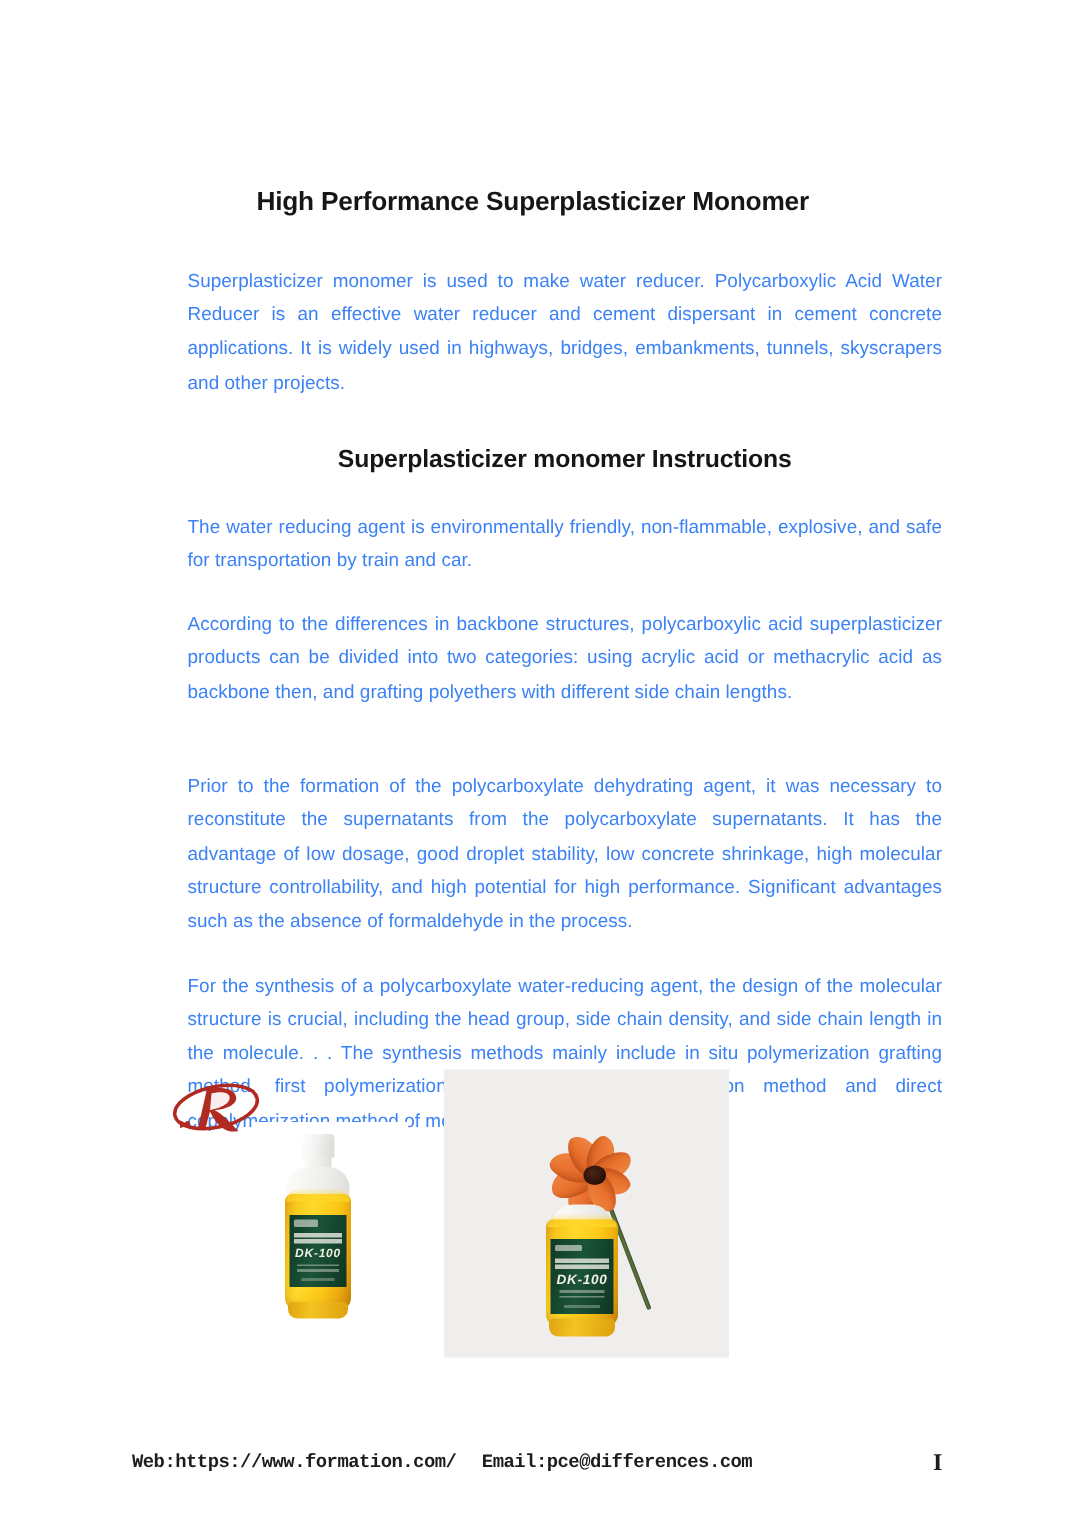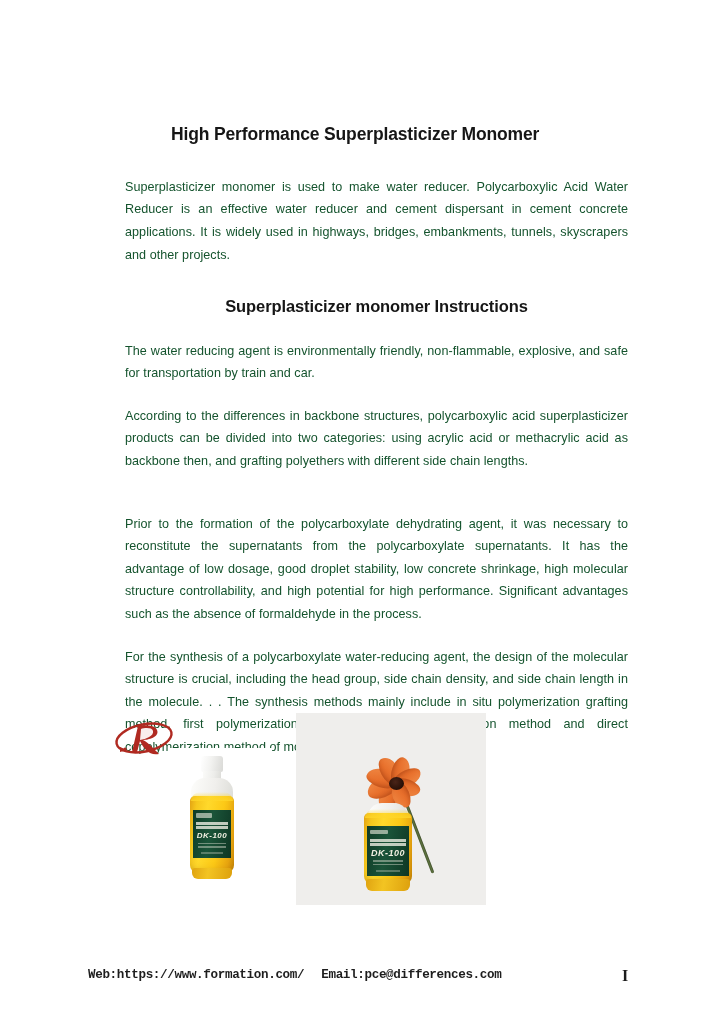--- a/index.html
+++ b/index.html
@@ -52,21 +52,21 @@
     margin: 0;
     line-height: 1.3;
     text-align: center;
   }
 
   p.para {
     font-size: 12.6px;
     line-height: 22.6px;
     text-align: justify;
     text-justify: inter-word;
-    color: #14532d;
+    color: #3b82f6;
     margin: 0;
     letter-spacing: 0.04px;
   }
 
   .sp-after-title   { height: 30px; }
   .sp-para          { height: 20px; }
   .sp-before-head   { height: 30px; }
   .sp-after-head    { height: 22px; }
 
   

